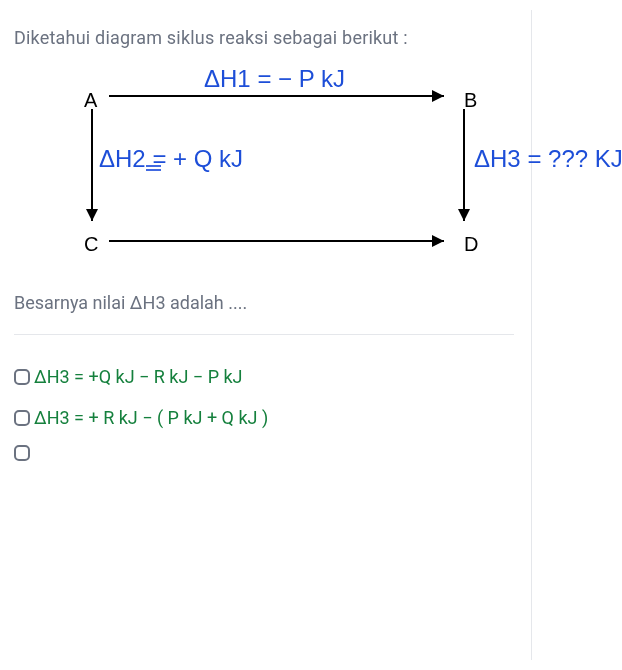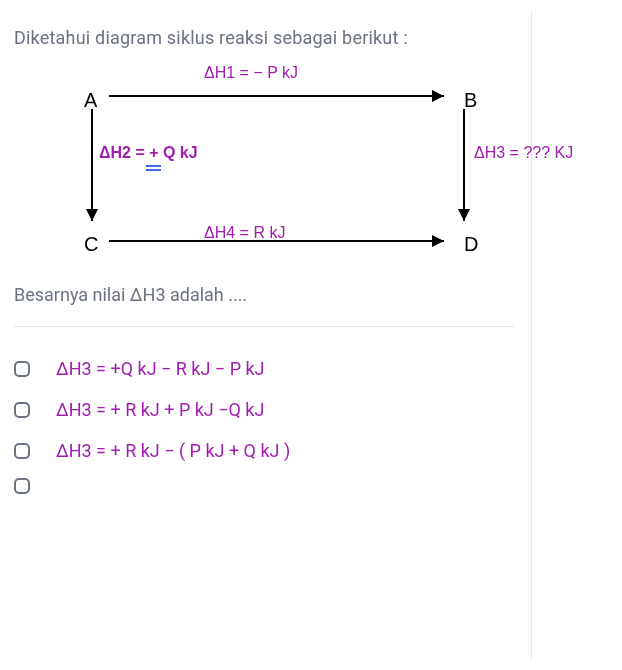--- a/index.html
+++ b/index.html
@@ -36,22 +36,22 @@
   }
   .diagram {
     position: relative;
     width: 560px;
     height: 210px;
     margin: 10px 0 10px 0;
   }
   .lbl {
     position: absolute;
     font-family: Arial, sans-serif;
-    font-size: 16px;
-    color: #a21caf;
+    font-size: 24px;
+    color: #1d4ed8;
     white-space: nowrap;
   }
   .node {
     position: absolute;
     font-family: Arial, sans-serif;
     font-size: 20px;
     color: #000;
   }
   .underline-q {
     position: absolute;
@@ -64,38 +64,38 @@
   .underline-q2 {
     position: absolute;
     left: 132px;
     top: 108px;
     width: 15px;
     height: 1px;
     border-top: 2px solid #4169e1;
   }
   .question-tail {
     color: #6b7280;
-    margin-top: 10px;
+    margin-top: 18px;
   }
   .hr {
     border: none;
     border-top: 1px solid #e5e7eb;
     margin: 18px 0 28px 0;
     width: 500px;
   }
   .options {
     display: flex;
     flex-direction: column;
     gap: 14px;
   }
   .option {
     display: flex;
     align-items: center;
-    gap: 26px;
-    color: #a21caf;
+    gap: 4px;
+    color: #15803d;
     font-size: 18px;
   }
   .checkbox {
     width: 16px;
     height: 16px;
     border: 2px solid #6b7280;
     border-radius: 5px;
     box-sizing: border-box;
     flex: 0 0 auto;
   }
@@ -127,43 +127,38 @@
       <line x1="450" y1="48" x2="450" y2="160" stroke="#000" stroke-width="2" marker-end="url(#arrowhead)"></line>
 
       <line x1="95" y1="180" x2="430" y2="180" stroke="#000" stroke-width="2" marker-end="url(#arrowhead)"></line>
     </svg>
 
     <div class="node" style="left:70px; top:24px;">A</div>
     <div class="node" style="left:450px; top:24px;">B</div>
     <div class="node" style="left:70px; top:168px;">C</div>
     <div class="node" style="left:450px; top:168px;">D</div>
 
-    <div class="lbl" style="left:85px; top:80px;font-weight:bold;">ΔH2 = + Q kJ</div>
+    <div class="lbl" style="left:85px; top:80px;">ΔH2 = + Q kJ</div>
     <div class="underline-q"></div>
     <div class="underline-q2"></div>
 
     <div class="lbl" style="left:460px; top:80px;text-align:center;">ΔH3 = ??? KJ</div>
 
-    <div class="lbl" style="left:190px; top:160px;">ΔH4 = R kJ</div>
   </div>
 
   <div class="question-tail">Besarnya nilai ΔH3 adalah ....</div>
 
   <hr class="hr">
 
   <div class="options">
     <label class="option">
       <span class="checkbox"></span>
       <span>ΔH3 = +Q kJ − R kJ − P kJ</span>
     </label>
     <label class="option">
       <span class="checkbox"></span>
-      <span>ΔH3 = + R kJ + P kJ −Q kJ</span>
-    </label>
-    <label class="option">
-      <span class="checkbox"></span>
       <span>ΔH3 = + R kJ − ( P kJ + Q kJ )</span>
     </label>
     <label class="option">
       <span class="checkbox"></span>
     </label>
   </div>
 </div>
 
 </body></html>

